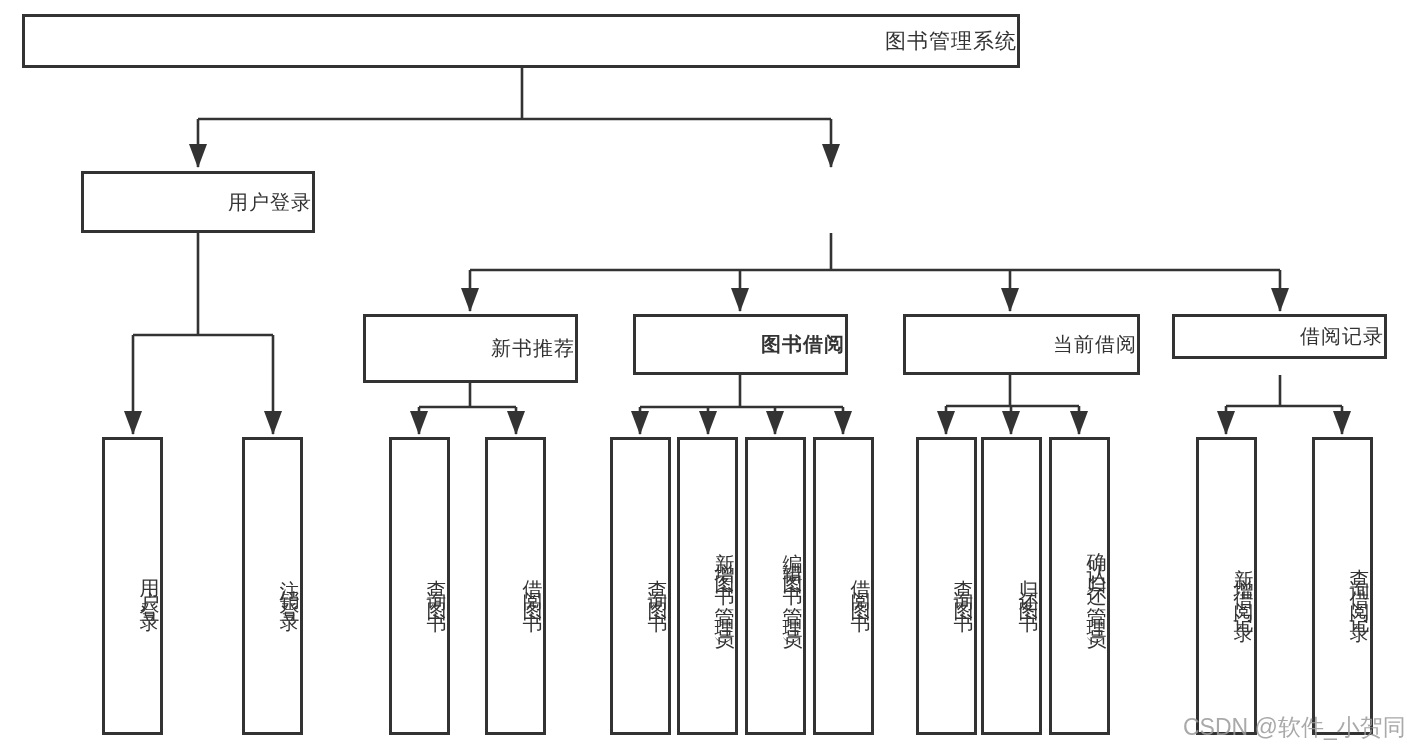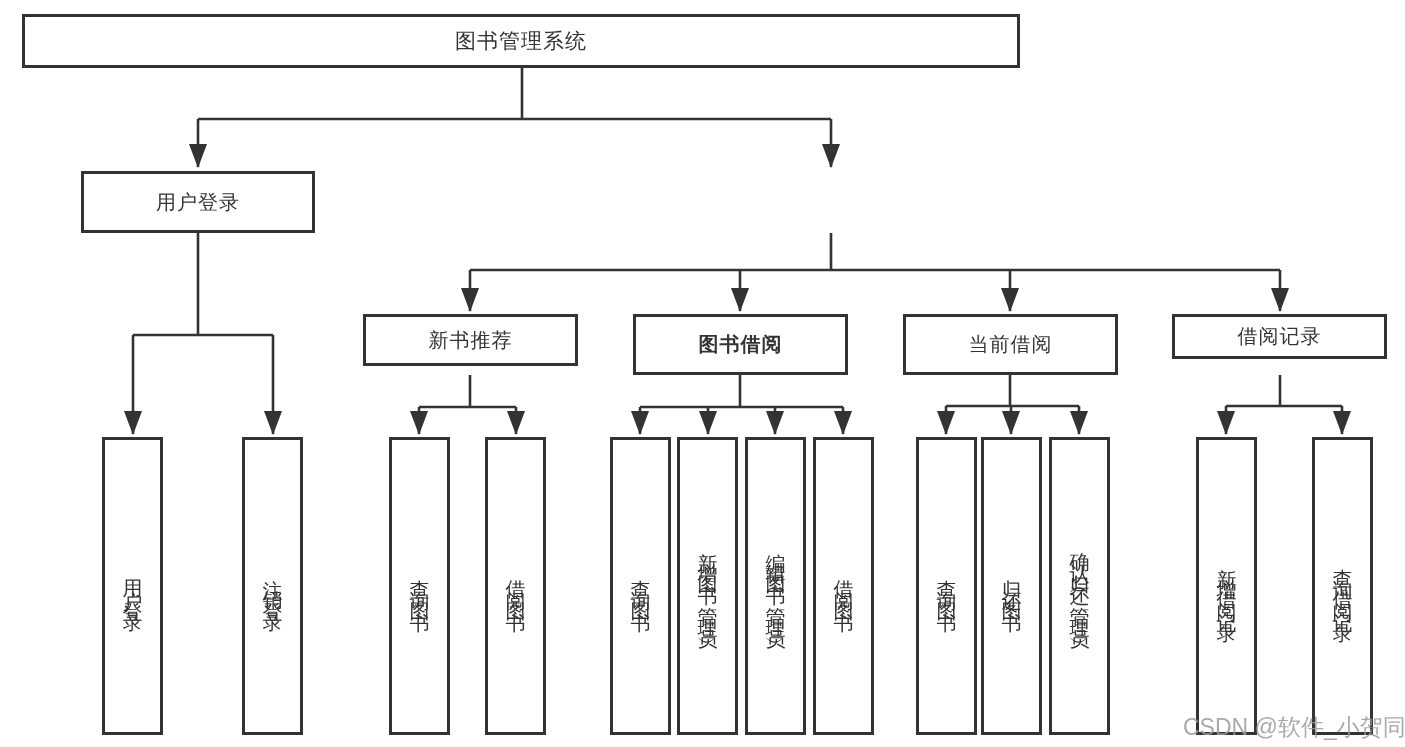--- a/index.html
+++ b/index.html
@@ -33,21 +33,21 @@
   }
   .cfill { fill: var(--line); }
 
   .node {
     position: absolute;
     background: var(--background);
     border: 3px solid var(--line);
     color: var(--text);
     display: flex;
     align-items: center;
-    justify-content: center;
+    justify-content: flex-end;
     z-index: 1;
   }
   .node.root  { font-size: 21px; letter-spacing: 1px; }
   .node.horiz { font-size: 20px; letter-spacing: 1px; }
 
   .node.vert .vtext {
     writing-mode: vertical-lr;
     text-orientation: mixed;
     font-size: 20px;
     line-height: 1.05;
@@ -127,27 +127,27 @@
   </svg>
 
   <div class="node root" style="left:22px; top:14px; width:998px; height:54px;">
     <span>图书管理系统</span>
   </div>
 
   <div class="node horiz" style="left:81px; top:171px; width:234px; height:62px;">
     <span>用户登录</span>
   </div>
 
-  <div class="node horiz" style="left:363px; top:314px; width:215px; height:52px;">
+  <div class="node horiz" style="left:363px; top:314px; width:215px; height:69px;">
     <span>新书推荐</span>
   </div>
   <div class="node horiz" style="left:633px; top:314px; width:215px; height:61px;font-weight:bold;">
     <span>图书借阅</span>
   </div>
-  <div class="node horiz" style="left:903px; top:314px; width:215px; height:61px;">
+  <div class="node horiz" style="left:903px; top:314px; width:237px; height:61px;">
     <span>当前借阅</span>
   </div>
   <div class="node horiz" style="left:1172px; top:314px; width:215px; height:45px;">
     <span>借阅记录</span>
   </div>
 
   <div class="node vert" style="left:102px; top:437px; width:61px; height:298px;">
     <span class="vtext">用户登录</span>
   </div>
   <div class="node vert" style="left:242px; top:437px; width:61px; height:298px;">

